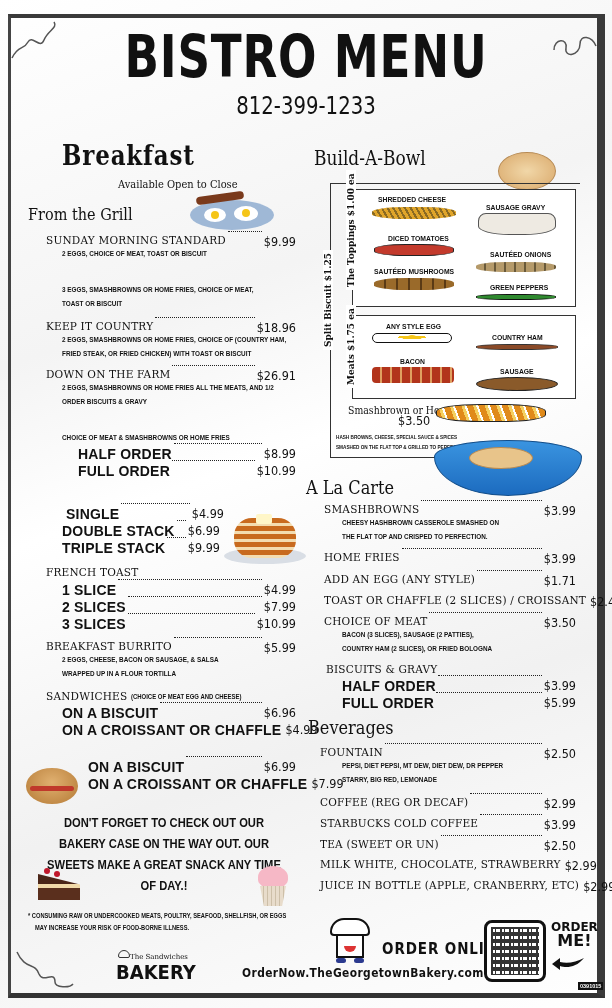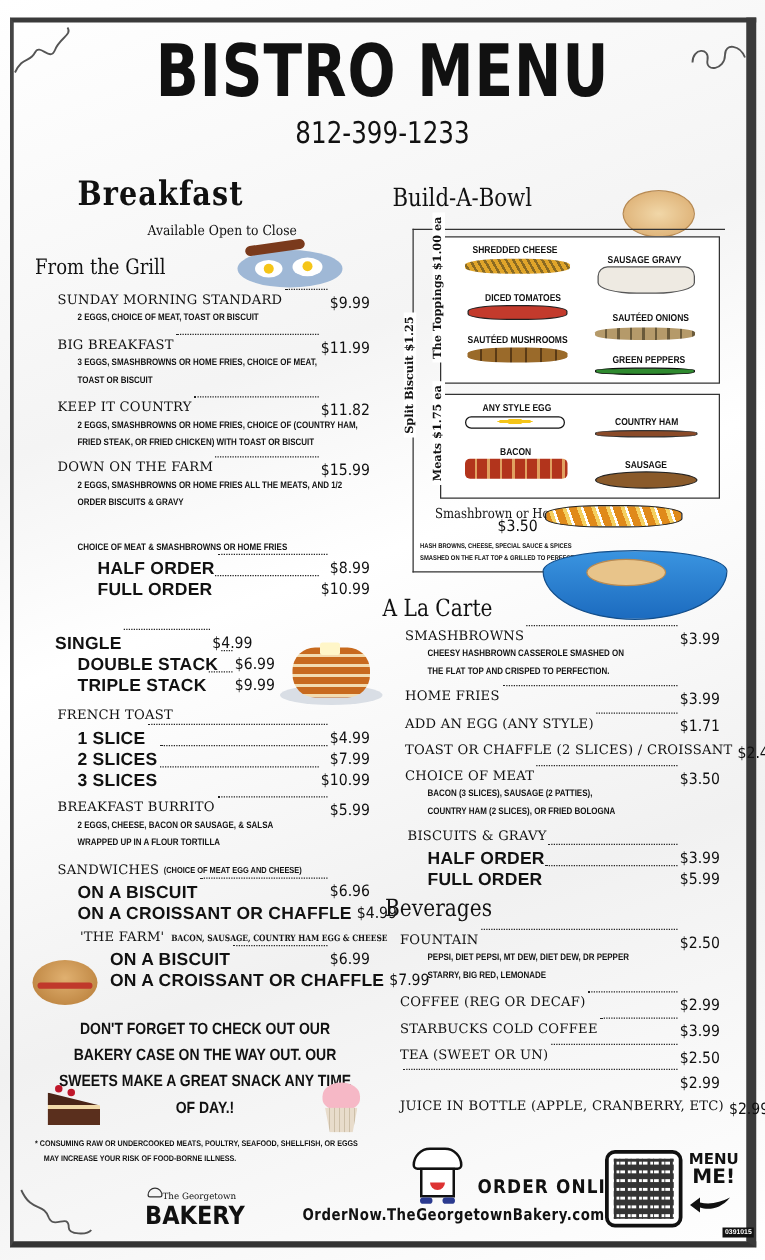--- a/index.html
+++ b/index.html
@@ -96,57 +96,52 @@
   </div>
   <div style="position:absolute;left:196px;top:194px;width:48px;height:8px;border-radius:4px;background:#7a3a1c;transform:rotate(-8deg);"></div>
 
   <div class="item" style="left:46px;top:234px;width:250px">
     <span class="name">Sunday Morning Standard</span>
       <span class="dots"></span>
       <span class="price">$9.99</span>
   </div>
   <div class="desc" style="left:62px;top:247px">2 eggs, choice of meat, toast or biscuit</div>
 
-  <div class="item" style="left:46px;top:270px;width:250px">
-    <span class="name">Big Breakfast</span>
-      <span class="dots"></span>
-      <span class="price">$11.99</span>
-  </div>
   <div class="desc" style="left:62px;top:283px">3 eggs, smashbrowns or home fries, choice of meat,</div>
   <div class="desc" style="left:62px;top:297px">toast or biscuit</div>
 
   <div class="item" style="left:46px;top:320px;width:250px">
     <span class="name">Keep it Country</span>
       <span class="dots"></span>
-      <span class="price">$11.82</span>
+      <span class="price">$18.96</span>
   </div>
   <div class="desc" style="left:62px;top:333px">2 eggs, smashbrowns or home fries, choice of (country ham,</div>
   <div class="desc" style="left:62px;top:347px">fried steak, or fried chicken) with toast or biscuit</div>
 
   <div class="item" style="left:46px;top:368px;width:250px">
     <span class="name">Down on the Farm</span>
       <span class="dots"></span>
-      <span class="price">$15.99</span>
+      <span class="price">$26.91</span>
   </div>
   <div class="desc" style="left:62px;top:381px">2 eggs, smashbrowns or home fries all the meats, and 1/2</div>
   <div class="desc" style="left:62px;top:395px">order biscuits &amp; gravy</div>
 
   <div class="desc" style="left:62px;top:431px">Choice of meat &amp; smashbrowns or home fries</div>
   <div class="item" style="left:78px;top:446px;width:218px">
     <span class="name plain">Half Order</span>
       <span class="dots"></span>
       <span class="price">$8.99</span>
   </div>
   <div class="item" style="left:78px;top:463px;width:218px">
     <span class="name plain">Full Order</span>
       <span class="dots"></span>
       <span class="price">$10.99</span>
   </div>
 
-  <div class="item" style="left:44px;top:506px;width:158px">
+  <div class="item" style="left:66px;top:506px;width:158px">
     <span class="name plain">Single</span>
       <span class="dots"></span>
       <span class="price">$4.99</span>
   </div>
   <div class="item" style="left:62px;top:523px;width:158px">
     <span class="name plain">Double Stack</span>
       <span class="dots"></span>
       <span class="price">$6.99</span>
   </div>
   <div class="item" style="left:62px;top:540px;width:158px">
@@ -196,24 +191,20 @@
     <span class="name plain">On a Biscuit</span>
       <span class="dots"></span>
       <span class="price">$6.96</span>
   </div>
   <div class="item" style="left:62px;top:722px;width:234px">
     <span class="name plain">On a Croissant or Chaffle</span>
       <span class="dots"></span>
       <span class="price">$4.99</span>
   </div>
 
-  <div class="item" style="left:64px;top:744px;width:232px">
-    <span class="name">'The Farm'</span>
-    <span class="desc" style="position:static;margin-left:5px;font-size:7px;font-family:'DejaVu Serif',serif">Bacon, Sausage, Country Ham egg &amp; cheese</span>
-  </div>
   <div class="item" style="left:88px;top:759px;width:208px">
     <span class="name plain">On a Biscuit</span>
       <span class="dots"></span>
       <span class="price">$6.99</span>
   </div>
   <div class="item" style="left:88px;top:776px;width:208px">
     <span class="name plain">On a Croissant or Chaffle</span>
       <span class="dots"></span>
       <span class="price">$7.99</span>
   </div>
@@ -233,21 +224,21 @@
     <div style="position:absolute;left:4px;top:0;width:30px;height:22px;border-radius:50% 50% 40% 40%;background:#f6b8c6;"></div>
     <div style="position:absolute;left:6px;top:20px;width:26px;height:20px;background:repeating-linear-gradient(90deg,#e8dccb 0 3px,#cdbfa8 3px 4px);clip-path:polygon(0 0,100% 0,85% 100%,15% 100%);"></div>
   </div>
 
   <div class="disclaimer">
     <div>* Consuming raw or undercooked meats, poultry, seafood, shellfish, or eggs</div>
     <div style="padding-left:8px">may increase your risk of food-borne illness.</div>
   </div>
 
   <div style="position:absolute;left:118px;top:950px;width:12px;height:8px;border:1px solid #333;border-radius:6px 6px 2px 2px;"></div>
-  <div class="logo-small">The Georgetown</div>
+  <div class="logo-small">The Sandwiches</div>
   <div class="logo-big">BAKERY</div>
 
   <div class="h2" style="left:314px;top:146px;font-size:20px">Build-A-Bowl</div>
   <div style="position:absolute;left:498px;top:152px;width:58px;height:38px;border-radius:50%;background:radial-gradient(ellipse,#f1d7a8,#d9a86a);border:1px solid #b78a53;"></div>
 
   <div class="boxline" style="left:330px;top:183px;width:250px;height:275px;border-right:none;border-bottom:1.5px solid #333;border-top:1.5px solid #333;"></div>
   <div class="vlabel" style="left:323px;top:350px">Split Biscuit $1.25</div>
 
   <div class="box" style="left:352px;top:189px;width:224px;height:118px;"></div>
   <div class="vlabel" style="left:346px;top:290px">The Toppings $1.00 ea</div>
@@ -355,20 +346,21 @@
     <span class="name">Starbucks cold coffee</span>
       <span class="dots"></span>
       <span class="price">$3.99</span>
   </div>
   <div class="item" style="left:320px;top:838px;width:256px">
     <span class="name">Tea (sweet or un)</span>
       <span class="dots"></span>
       <span class="price">$2.50</span>
   </div>
   <div class="item" style="left:320px;top:858px;width:256px">
+    <span class="name">Milk white, chocolate, strawberry</span>
       <span class="dots"></span>
       <span class="price">$2.99</span>
   </div>
   <div class="item" style="left:320px;top:879px;width:256px">
     <span class="name">Juice in Bottle (apple, cranberry, etc)</span>
       <span class="dots"></span>
       <span class="price">$2.99</span>
   </div>
 
   <div style="position:absolute;left:326px;top:918px;width:50px;height:48px;">
@@ -377,20 +369,20 @@
     <div style="position:absolute;left:18px;top:28px;width:12px;height:6px;border-radius:0 0 6px 6px;background:#d33;"></div>
     <div style="position:absolute;left:10px;top:40px;width:10px;height:5px;border-radius:3px;background:#2b3a8f;"></div>
     <div style="position:absolute;left:28px;top:40px;width:10px;height:5px;border-radius:3px;background:#2b3a8f;"></div>
   </div>
   <div class="order-online">ORDER ONLINE</div>
   <div class="order-url">OrderNow.TheGeorgetownBakery.com</div>
   <div class="qr">
       <div class="qr-grid"></div>
     </div>
   <div class="scan">
-    <div>MENU</div>
+    <div>ORDER</div>
     <div class="me">ME!</div>
   </div>
   <svg style="position:absolute;left:550px;top:954px" width="36" height="20">
     <path d="M34 4 C26 14,16 14,10 12 L10 16 L2 10 L10 4 L10 8 C18 10,26 8,34 4 Z" fill="#111"></path>
   </svg>
   <div class="code">0391015</div>
 </div>
 
 </body></html>

